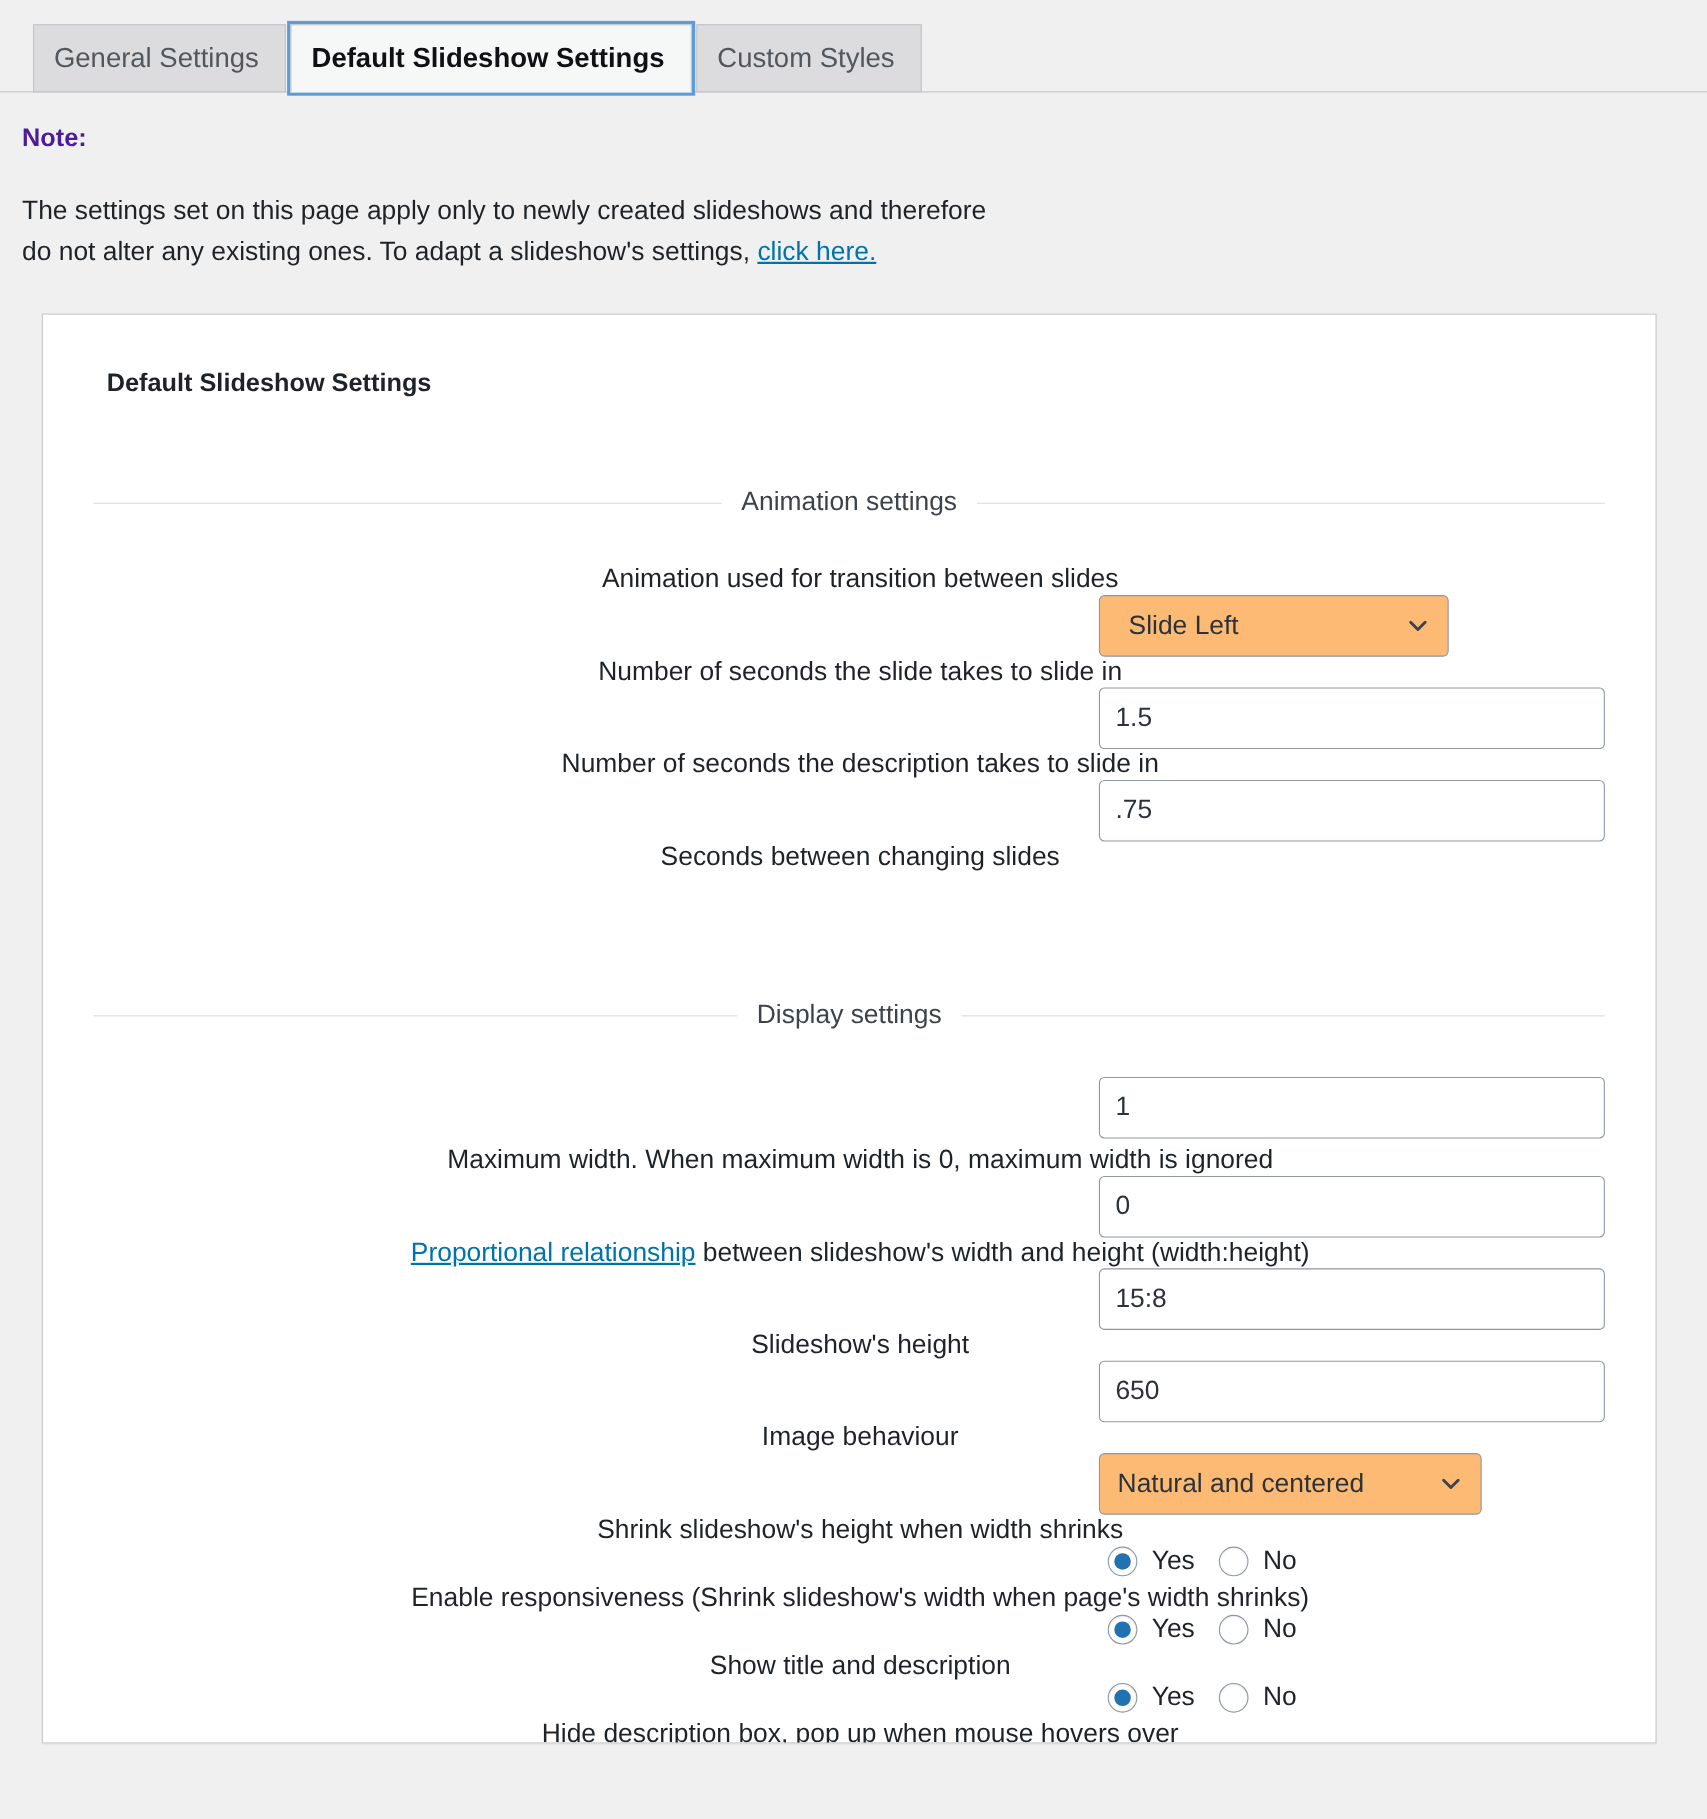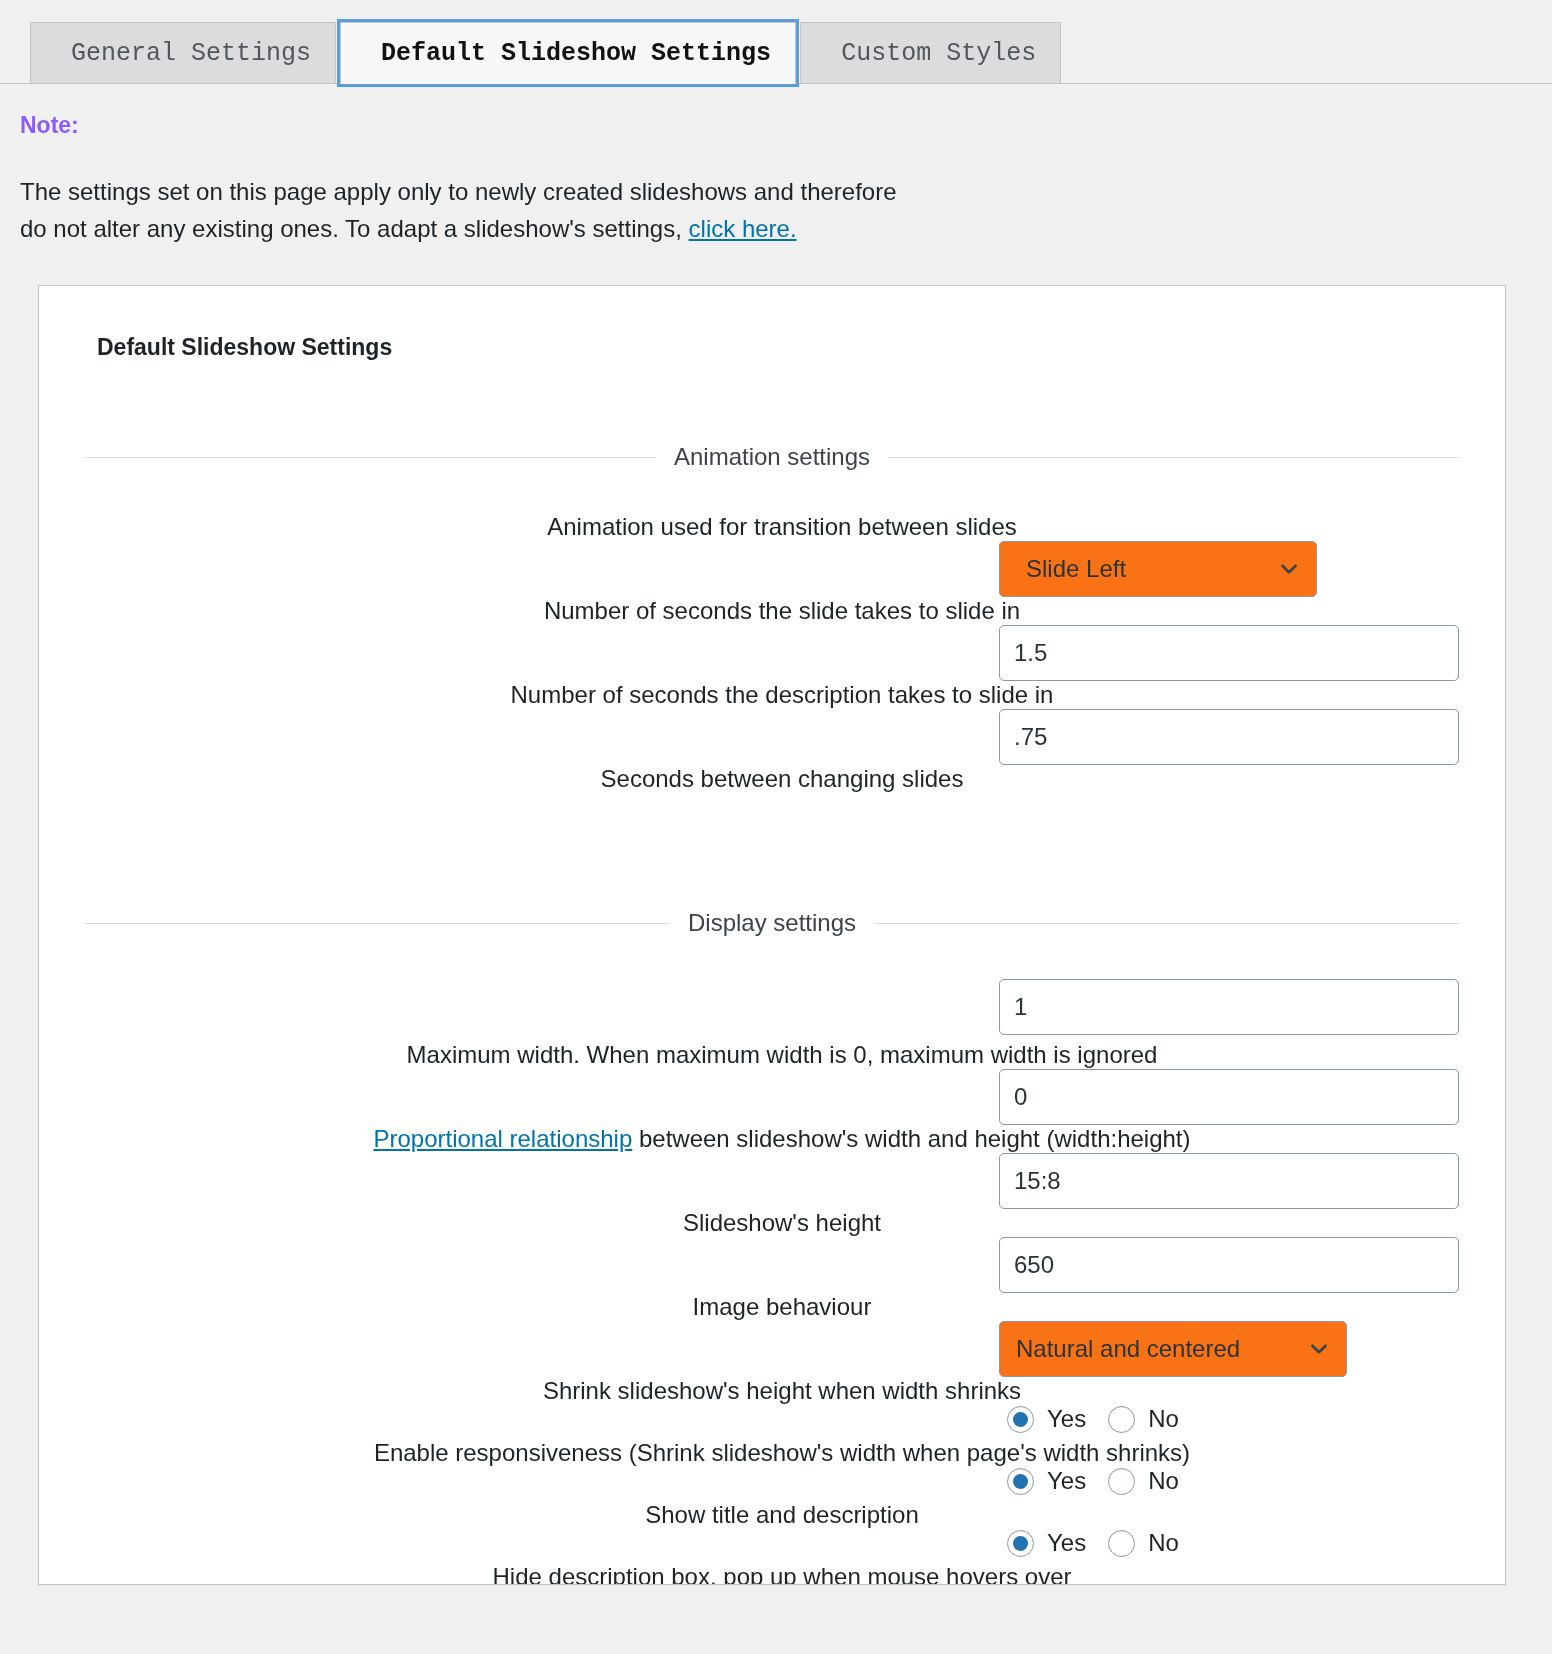--- a/index.html
+++ b/index.html
@@ -17,48 +17,47 @@
     position: relative;
     height: 84px;
     padding-left: 30px;
     border-bottom: 1px solid #c3c4c7;
     display: flex;
     align-items: flex-end;
   }
   .tab {
     font-size: 25px;
     line-height: 1;
-    padding: 18px 24px 17px 40px;
+    padding: 18px 24px 17px 18px;
     margin: 0 4px -1px 0;
     background: #dcdcde;
     border: 1px solid #c3c4c7;
     border-bottom-color: #c3c4c7;
     color: #50575e;
     font-weight: 400;
     white-space: nowrap;
     cursor: pointer;
-    font-family: Liberation Mono, monospace;
   }
   .tab.active {
     background: #f6f7f7;
     color: #0f1115;
     font-weight: 700;
     border-color: #c3c4c7;
     border-bottom-color: #f6f7f7;
     box-shadow: 0 0 0 3px #5b9dd9;
     position: relative;
     z-index: 3;
   }
 
   
   .note-wrap { padding: 28px 30px 0 20px; }
   .note-title {
     font-size: 23px;
     font-weight: 700;
-    color: #8b5cf6;
+    color: #4c1d95;
     margin: 0 0 34px 0;
   }
   .note-body {
     font-size: 24px;
     line-height: 1.55;
     color: #1d2327;
     max-width: 900px;
     margin: 0;
   }
   .note-body a { color: #0073aa; text-decoration: underline; }
@@ -135,21 +134,21 @@
     outline: none;
   }
 
   
   .sel {
     position: relative;
     display: inline-flex;
     align-items: center;
     border: 1px solid #8c98a4;
     border-radius: 5px;
-    background: #f97316;
+    background: #fdba74;
     height: 56px;
     padding: 0 16px 0 28px;
     cursor: pointer;
   }
   .sel .sel-text {
     font-size: 24px;
     color: #2c3338;
     white-space: nowrap;
   }
   .sel .chev {

